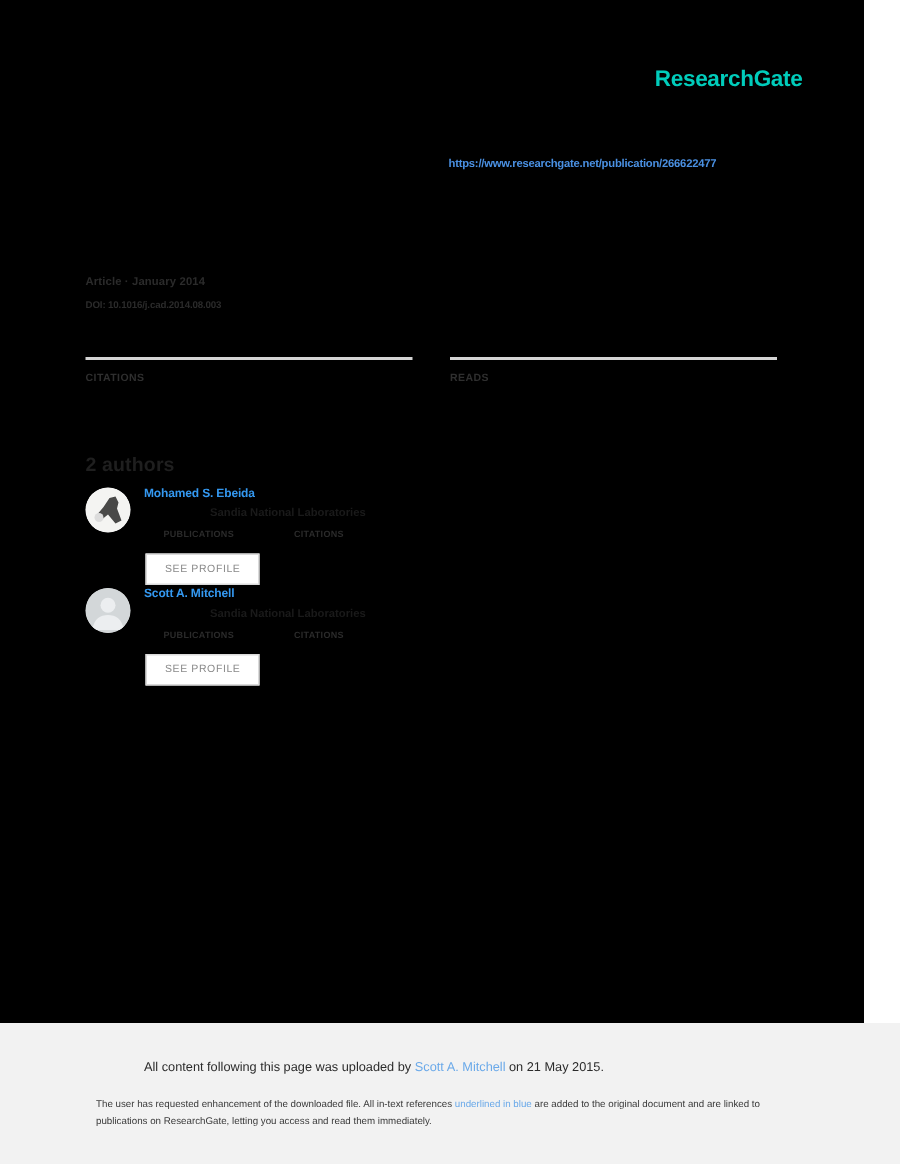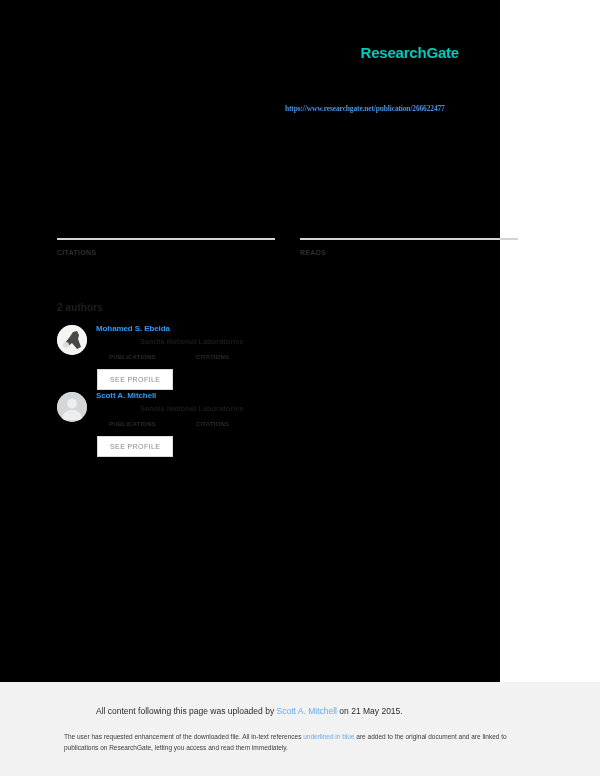--- a/index.html
+++ b/index.html
@@ -12,48 +12,47 @@
     height: 776px;
     font-family: "Liberation Sans", sans-serif;
     position: relative;
     overflow: hidden;
   }
 
   
   .page-top {
     position: absolute;
     left: 0; top: 0;
-    width: 500px;
+    width: 576px;
     height: 682px;
     background: #000000;
   }
 
   
   .rg-logo {
     position: absolute;
     right: 41px;
     top: 44px;
     font-size: 15px;
     font-weight: bold;
     letter-spacing: -0.2px;
     color: #00ccbb;
     white-space: nowrap;
   }
 
   
   .pub-url {
     position: absolute;
-    left: 285px;
+    left: 299px;
     top: 104px;
     font-size: 7.5px;
     font-weight: bold;
     color: #4a90e2;
     white-space: nowrap;
     letter-spacing: -0.15px;
-    font-family: Liberation Serif, serif;
   }
 
   
   .article-meta {
     position: absolute;
     left: 57px;
     top: 183px;
     color: #2b2b2b;
   }
   .article-type {
@@ -91,21 +90,21 @@
     font-weight: bold;
     color: #2f2f2f;
     letter-spacing: 0.3px;
   }
 
   
   .authors-heading {
     position: absolute;
     left: 57px;
     top: 302px;
-    font-size: 10px;
+    font-size: 13px;
     font-weight: bold;
     color: #1f1f1f;
     letter-spacing: 0.1px;
   }
   .authors-row {
     position: absolute;
     left: 57px;
     top: 323px;
     width: 470px;
     display: flex;
@@ -214,20 +213,24 @@
 </style>
 </head>
 <body>
 
 <div class="page-top">
 
   <div class="rg-logo">ResearchGate</div>
 
   <div class="pub-url">https://www.researchgate.net/publication/266622477</div>
 
+  <div class="article-meta">
+    <div class="article-type">Article · January 2014</div>
+    <div class="article-doi">DOI: 10.1016/j.cad.2014.08.003</div>
+  </div>
 
   <div class="stats">
     <div class="stat-col">
       <div class="stat-rule"></div>
       <div class="stat-label">CITATIONS</div>
     </div>
     <div class="stat-col right">
       <div class="stat-rule"></div>
       <div class="stat-label">READS</div>
     </div>

